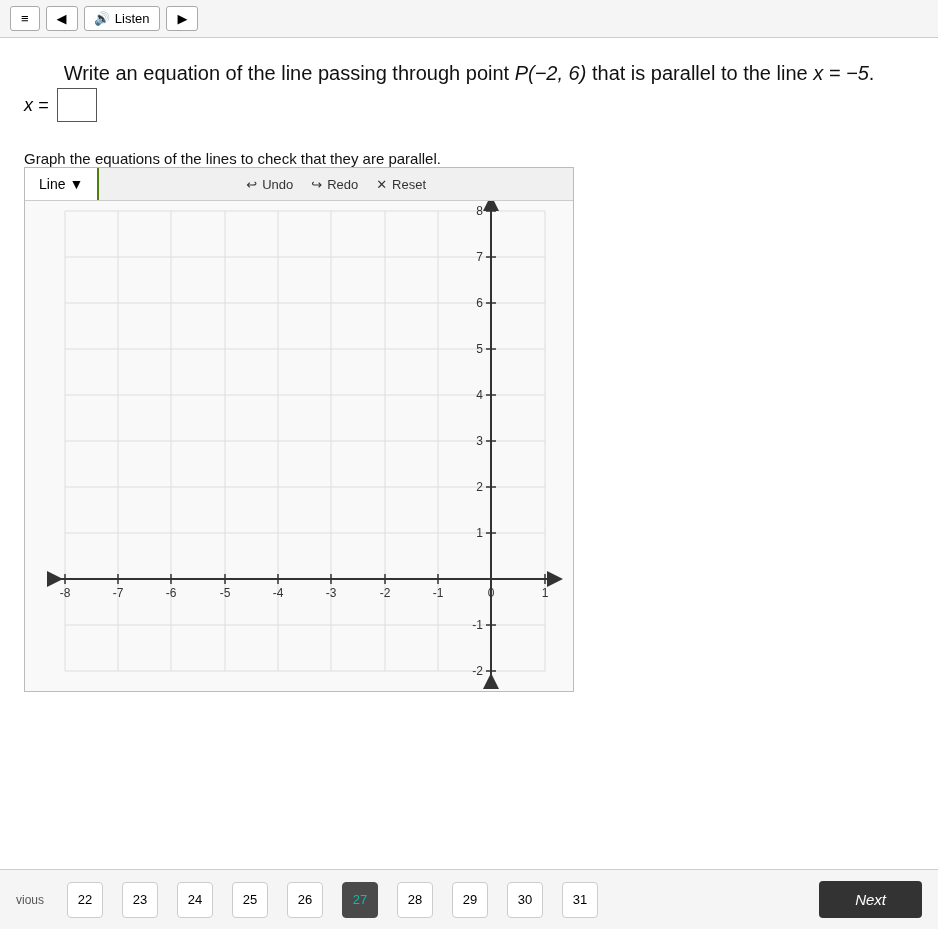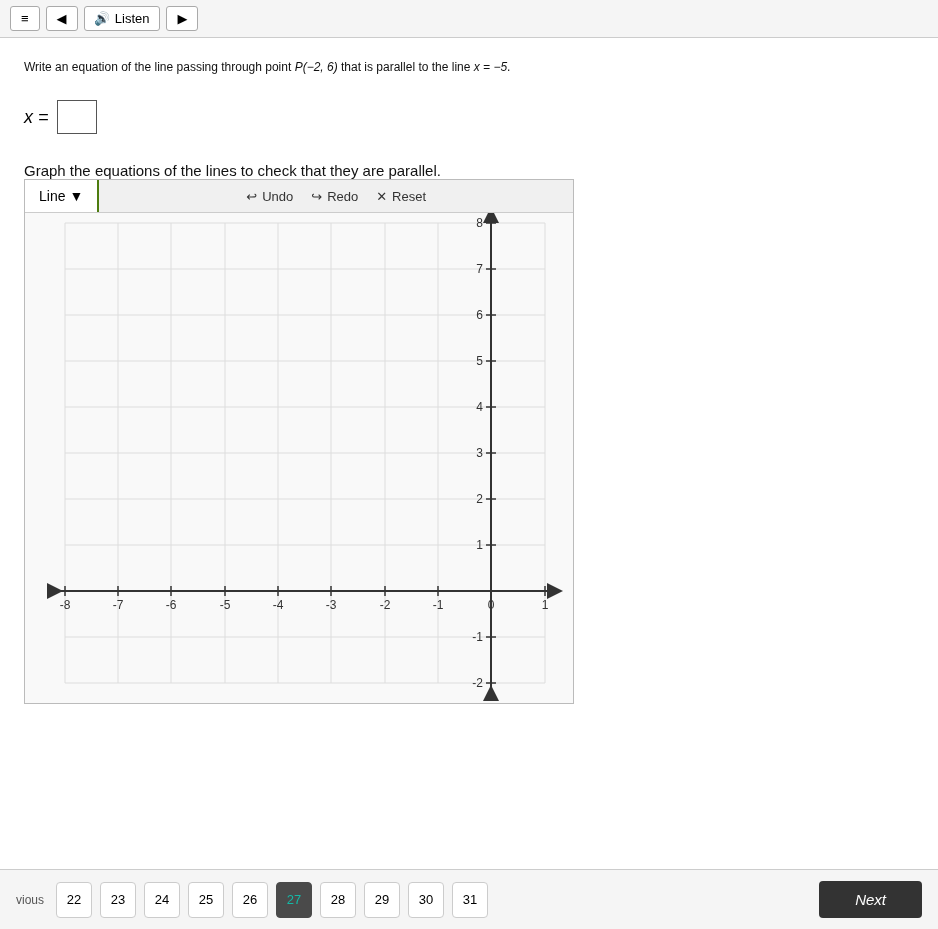--- a/index.html
+++ b/index.html
@@ -32,24 +32,24 @@
       cursor: pointer;
       font-size: 13px;
     }
 
     
     .main-content {
       padding: 20px 24px 10px 24px;
     }
 
     .problem-text {
-      font-size: 12px;
+      font-size: 20px;
       line-height: 1.5;
-      margin-bottom: 24px;
       color: #111;
+      text-align: center;
     }
 
     .equation-input-row {
       display: flex;
       align-items: center;
       margin-bottom: 28px;
       font-size: 18px;
       font-style: italic;
     }
     .equation-label {
@@ -127,21 +127,21 @@
     .bottom-bar {
       position: fixed;
       bottom: 0;
       left: 0;
       width: 938px;
       background: #f5f5f5;
       border-top: 1px solid #ccc;
       display: flex;
       align-items: center;
       padding: 10px 16px;
-      gap: 8px;
+      gap: 19px;
       height: 60px;
     }
     .page-btn {
       width: 36px;
       height: 36px;
       border: 1px solid #ccc;
       background: #fff;
       cursor: pointer;
       font-size: 13px;
       border-radius: 4px;

